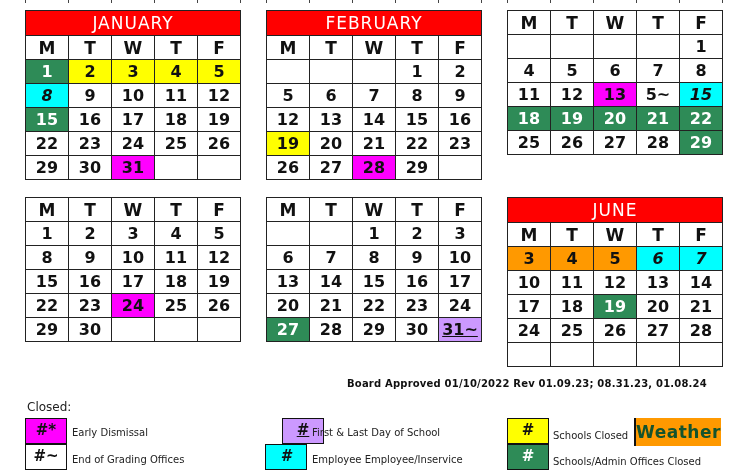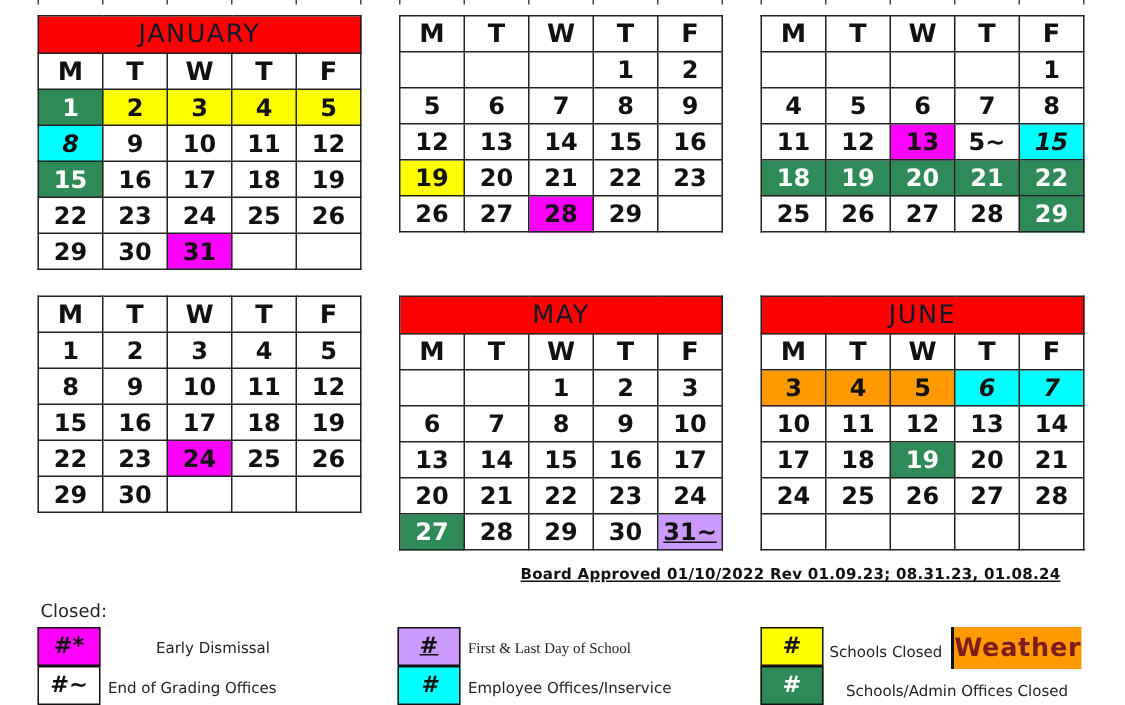--- a/index.html
+++ b/index.html
@@ -3,40 +3,40 @@
 <meta charset="utf-8">
 <style>
   html, body { margin: 0; padding: 0; background: #ffffff; }
   body { width: 750px; height: 470px; position: relative; overflow: hidden;
          font-family: "DejaVu Sans", sans-serif; }
   .topticks { position: absolute; left: 0; top: 0; width: 750px; height: 3px; }
   .topticks span { position: absolute; top: 0; width: 1px; height: 3px; background: #444; }
   .month { position: absolute; width: 216px; border-collapse: collapse; table-layout: fixed; }
   .month td, .month th { border: 1.5px solid #222; padding: 0; text-align: center;
         font-family: "DejaVu Sans", sans-serif; font-weight: bold; color: #111; }
-  .month .title { background: #ff0000; color: #0f172a; font-weight: normal; height: 24px;
+  .month .title { background: #ff0000; color: #ffffff; font-weight: normal; height: 24px;
         font-size: 17px; letter-spacing: 1px; }
   .month .wd th { height: 23px; font-size: 17px; background: #fff; }
   .month .day td { height: 23px; font-size: 16px; background: #fff; }
   .c-green { background: #2e8b57 !important; color: #ffffff !important; }
   .c-yellow { background: #ffff00 !important; }
   .c-cyan { background: #00ffff !important; font-style: italic; }
   .c-magenta { background: #ff00ff !important; }
   .c-lavender { background: #cc99ff !important; }
   .c-orange { background: #ff9900 !important; }
-  .u { text-decoration: underline; }
+  .u { text-decoration: underline; margin-left: 17px; }
   .board { position: absolute; left: 347px; top: 378px; font-size: 10px; font-weight: bold;
-           font-family: "DejaVu Sans", sans-serif; color: #111; white-space: nowrap; letter-spacing: 0.2px; text-decoration: underline; }
+           font-family: "DejaVu Sans", sans-serif; color: #111; white-space: nowrap; letter-spacing: 0.2px; }
   .legend-title { position: absolute; left: 27px; top: 400px; font-size: 12px; color: #222; }
   .lg-box { position: absolute; width: 42px; height: 26px; border: 1.5px solid #111; box-sizing: border-box;
             text-align: center; font-weight: bold; font-size: 15px; line-height: 22px; color: #111; }
   .lg-label { position: absolute; font-size: 10px; color: #222; white-space: nowrap; }
   .weather { position: absolute; left: 634px; top: 418px; width: 87px; height: 28px; background: #ff9900;
              border-left: 2px solid #111; box-sizing: border-box; font-size: 17px; font-weight: bold;
-             color: #7f1d1d; text-align: center; line-height: 28px; letter-spacing: 0.5px; }
+             color: #14532d; text-align: center; line-height: 28px; letter-spacing: 0.5px; }
 </style>
 </head>
 <body>
 
 <div class="topticks">
     <span style="left: 25px;"></span>
     <span style="left: 68px;"></span>
     <span style="left: 111px;"></span>
     <span style="left: 154px;"></span>
     <span style="left: 197px;"></span>
@@ -99,20 +99,23 @@
         <td class="">29</td>
         <td class="">30</td>
         <td class="c-magenta">31</td>
         <td class=""></td>
         <td class=""></td>
       </tr>
     </tbody>
   </table>
 <table class="month" style="left:266px; top:10px;">
     <tbody>
+      <tr>
+        <th colspan="5" class="title">FEBRUARY</th>
+      </tr>
       <tr class="wd">
         <th>M</th>
         <th>T</th>
         <th>W</th>
         <th>T</th>
         <th>F</th>
       </tr>
       <tr class="day">
         <td class=""></td>
         <td class=""></td>
@@ -237,23 +240,20 @@
         <td class="">29</td>
         <td class="">30</td>
         <td class=""></td>
         <td class=""></td>
         <td class=""></td>
       </tr>
     </tbody>
   </table>
 <table class="month" style="left:266px; top:197px;">
     <tbody>
-      <tr>
-        <th colspan="5" class="title">MAY</th>
-      </tr>
       <tr class="wd">
         <th>M</th>
         <th>T</th>
         <th>W</th>
         <th>T</th>
         <th>F</th>
       </tr>
       <tr class="day">
         <td class=""></td>
         <td class=""></td>
@@ -339,30 +339,30 @@
         <td class=""></td>
       </tr>
     </tbody>
   </table>
 
 <div class="board">Board Approved 01/10/2022 Rev 01.09.23; 08.31.23, 01.08.24</div>
 
 <div class="legend-title">Closed:</div>
 
 <div class="lg-box c-magenta" style="left:25px; top:418px;">#*</div>
-<div class="lg-label" style="left:72px; top:427px;margin-left:32px;">Early Dismissal</div>
+<div class="lg-label" style="left:72px; top:427px;">Early Dismissal</div>
 
 <div class="lg-box" style="left:25px; top:444px; background:#fff;">#~</div>
 <div class="lg-label" style="left:72px; top:454px;">End of Grading Offices</div>
 
 <div class="lg-box c-lavender u" style="left:265px; top:418px;">#</div>
-<div class="lg-label" style="left:312px; top:427px;font-family:Liberation Serif, serif;">First &amp; Last Day of School</div>
+<div class="lg-label" style="left:312px; top:427px;">First &amp; Last Day of School</div>
 
 <div class="lg-box c-cyan" style="left:265px; top:444px;">#</div>
-<div class="lg-label" style="left:312px; top:454px;">Employee Offices/Inservice</div>
+<div class="lg-label" style="left:312px; top:454px;">Employee Employee/Inservice</div>
 
 <div class="lg-box c-yellow" style="left:507px; top:418px;">#</div>
 <div class="lg-label" style="left:553px; top:430px;text-align:center;">Schools Closed</div>
 
 <div class="lg-box c-green" style="left:507px; top:444px;">#</div>
-<div class="lg-label" style="left:553px; top:456px;margin-left:11px;">Schools/Admin Offices Closed</div>
+<div class="lg-label" style="left:553px; top:456px;">Schools/Admin Offices Closed</div>
 
 <div class="weather">Weather</div>
 
 </body></html>

